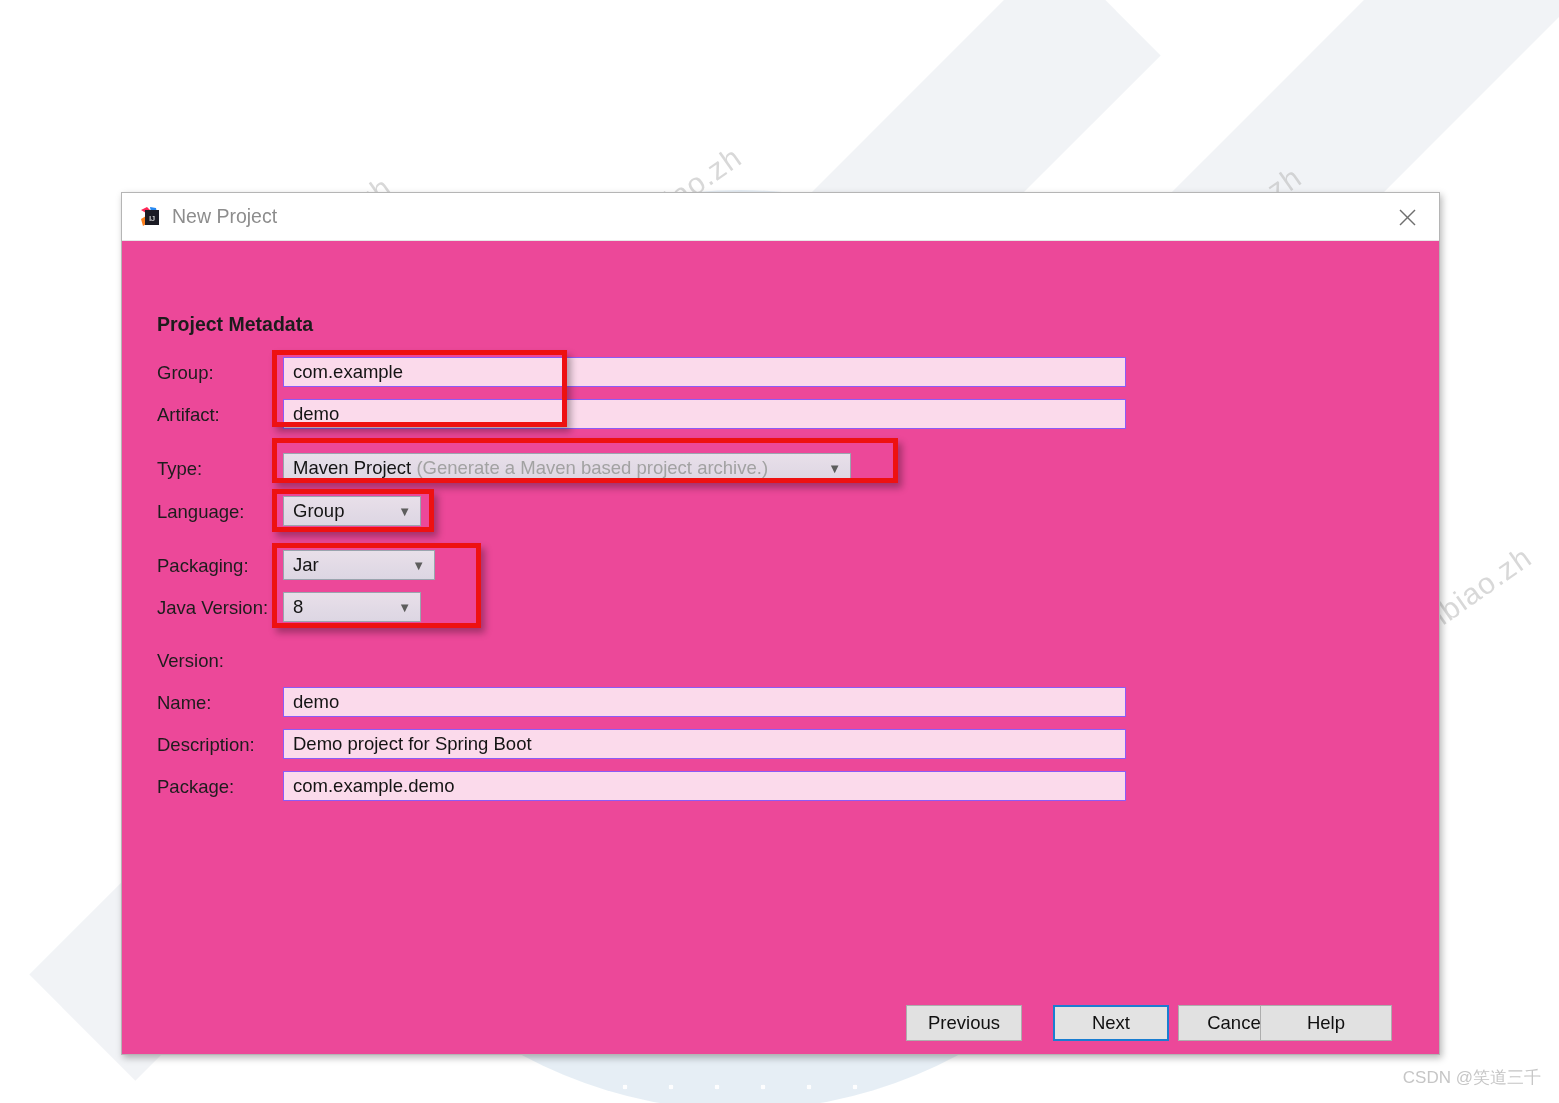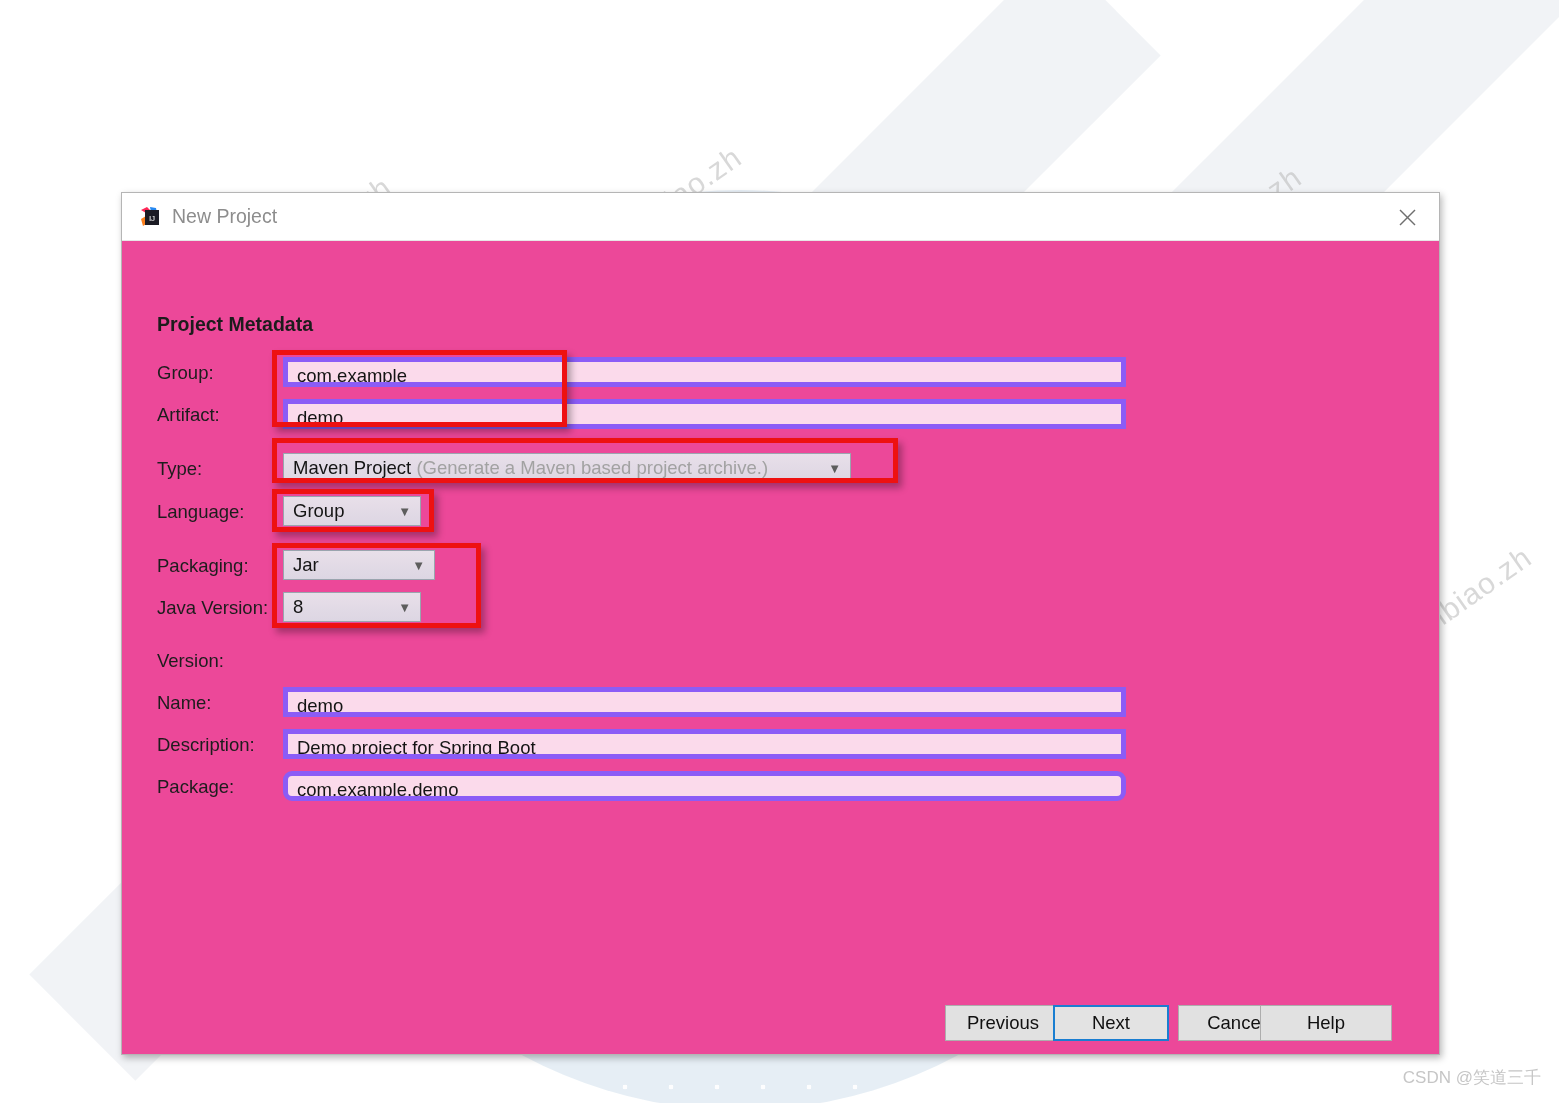--- a/index.html
+++ b/index.html
@@ -143,21 +143,21 @@
     font-size: 18.5px;
     color: #1d1d1d;
     white-space: nowrap;
     font-family: "Liberation Sans", sans-serif;
   }
 
   .tfield {
     position: absolute;
     height: 30px;
     box-sizing: border-box;
-    border: 5px solid #8b5cf6;
+    border: 1px solid #8b5cf6;
     background: rgba(255,255,255,.80);
     font-size: 18.5px;
     color: #141414;
     padding: 0 0 0 9px;
     line-height: 28px;
     font-family: "Liberation Sans", sans-serif;
     overflow: hidden;
     white-space: nowrap;
   }
 
@@ -314,29 +314,29 @@
 
       <div class="lbl" style="left:35px; top:409px;">Version:</div>
 
       <div class="lbl" style="left:35px; top:451px;">Name:</div>
       <div class="tfield" style="left:161px; top:446px; width:843px;">demo</div>
 
       <div class="lbl" style="left:35px; top:493px;">Description:</div>
       <div class="tfield" style="left:161px; top:488px; width:843px;">Demo project for Spring Boot</div>
 
       <div class="lbl" style="left:35px; top:535px;">Package:</div>
-      <div class="tfield" style="left:161px; top:530px; width:843px;border-radius:9px;">com.example.demo</div>
+      <div class="tfield" style="left:161px; top:530px; width:843px;">com.example.demo</div>
 
       <div class="redbox" style="left:150px; top:109px; width:295px; height:77px;"></div>
       <div class="redbox" style="left:150px; top:197px; width:626px; height:45px;"></div>
       <div class="redbox" style="left:150px; top:248px; width:162px; height:43px;"></div>
       <div class="redbox" style="left:150px; top:302px; width:209px; height:85px;"></div>
 
       <div class="btnrow">
-        <div class="btn" style="left:823px; top:0; width:116px;">Previous</div>
+        <div class="btn" style="left:784px; top:0; width:116px;">Previous</div>
         <div class="btn default" style="left:931px; top:0; width:116px;">Next</div>
         <div class="btn" style="left:1056px; top:0; width:116px;">Cancel</div>
         <div class="btn" style="left:1138px; top:0; width:132px;">Help</div>
       </div>
 
     </div>
   </div>
 
   <div class="csdn">CSDN @笑道三千</div>
 

